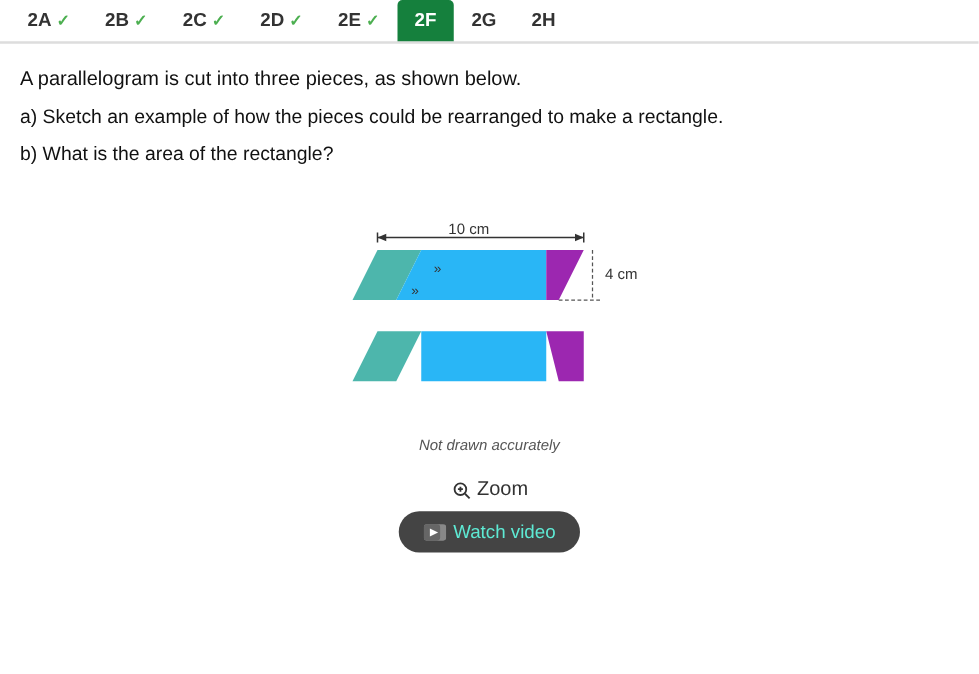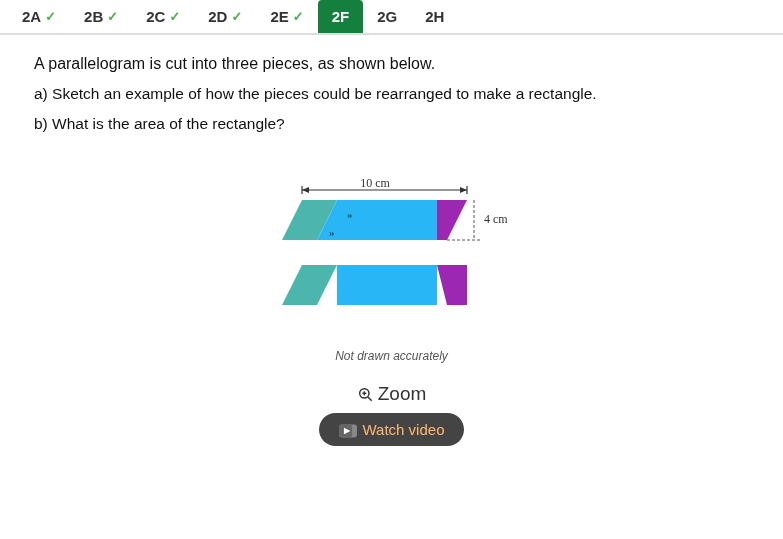--- a/index.html
+++ b/index.html
@@ -37,21 +37,21 @@
       font-size: 13px;
     }
     .nav-tab.active {
       background: #15803d;
       color: #fff;
       border-radius: 4px 4px 0 0;
     }
 
     
     .content {
-      padding: 20px 34px;
+      padding: 20px 16px;
       font-size: 16px;
       color: #111;
     }
     .content p {
       margin-bottom: 12px;
     }
     .question-a {
       font-size: 15.5px;
       margin-bottom: 10px;
     }
@@ -66,21 +66,20 @@
       display: flex;
       flex-direction: column;
       align-items: center;
       margin-bottom: 10px;
     }
 
     .diagram-svg-wrapper {
       position: relative;
       width: 300px;
       height: 200px;
-      font-family: Liberation Serif, serif;
     }
 
     .not-drawn {
       text-align: right;
       font-size: 12px;
       color: #555;
       font-style: italic;
       margin-top: 4px;
     }
 
@@ -92,29 +91,29 @@
       gap: 8px;
       margin-top: 8px;
     }
     .zoom-btn {
       display: flex;
       align-items: center;
       gap: 5px;
       background: none;
       border: none;
       cursor: pointer;
-      font-size: 19px;
+      font-size: 16px;
       color: #333;
     }
     .watch-btn {
       display: flex;
-      align-items: flex-end;
+      align-items: center;
       gap: 6px;
       background: #444;
-      color: #fdba74;
+      color: #5eead4;
       border: none;
       border-radius: 20px;
       padding: 8px 20px;
       font-size: 15px;
       cursor: pointer;
     }
     .watch-btn .play-icon {
       width: 18px;
       height: 14px;
       display: inline-block;

